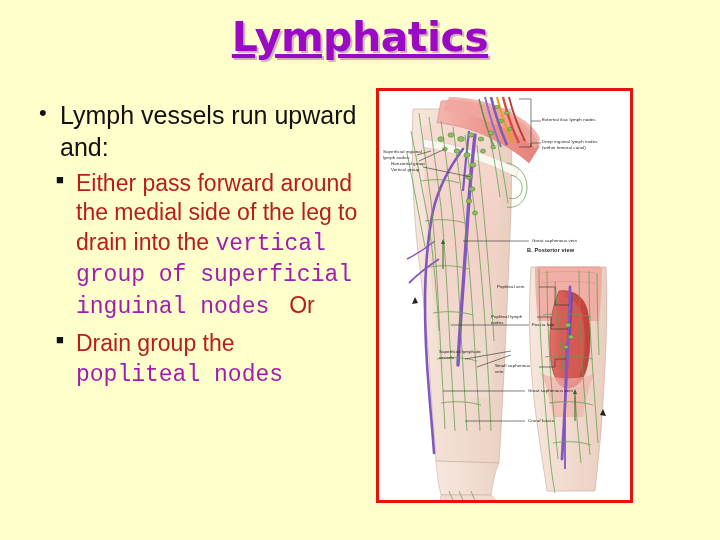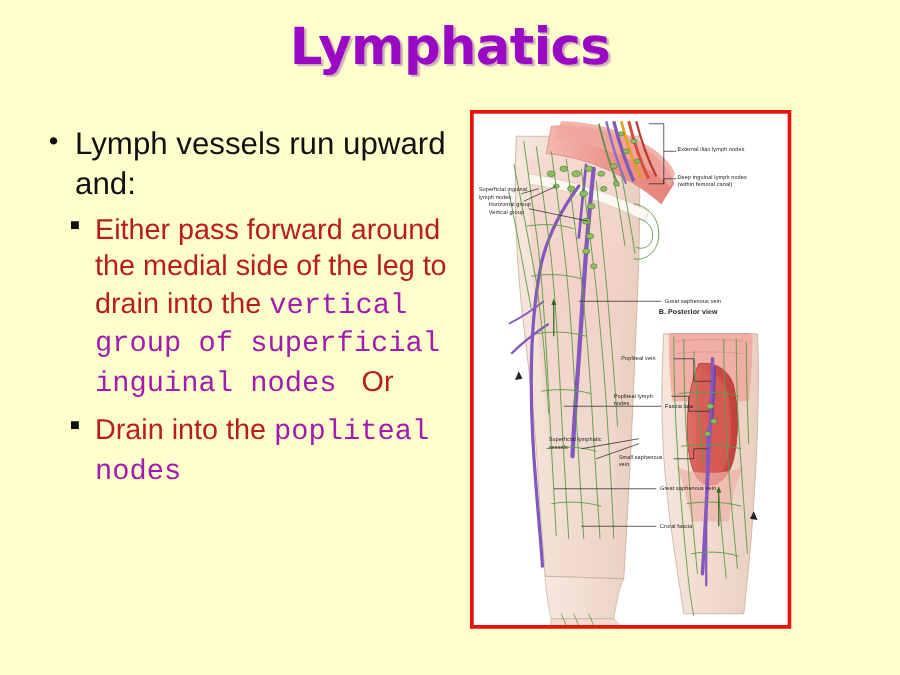--- a/index.html
+++ b/index.html
@@ -29,20 +29,21 @@
     top: 16px;
     width: 720px;
     text-align: center;
     font-family: "DejaVu Sans", sans-serif;
     font-size: 41px;
     font-weight: bold;
     color: #9a09c4;
     letter-spacing: -0.5px;
     text-shadow: 2px 2px 1px rgba(140,80,160,0.45);
     line-height: 1.05;
+    text-decoration: underline;
   }
 
   
   .body-col {
     position: absolute;
     left: 30px;
     top: 100px;
     width: 330px;
   }
 
@@ -135,21 +136,21 @@
 
     <div class="sub-list">
 
       <div class="bullet-l2">
         <span class="mark">■</span>
         <span class="blk">Either pass forward around the medial side of the leg to drain into the </span><span class="red">vertical group of superficial inguinal nodes</span><span class="gap"></span><span class="blk">Or</span>
       </div>
 
       <div class="bullet-l2">
         <span class="mark">■</span>
-        <span class="blk">Drain into the </span><span class="red">popliteal nodes</span>
+        <span class="blk">Drain group the </span><span class="red">popliteal nodes</span>
       </div>
 
     </div>
   </div>
 
   <div class="pic-frame">
     <div class="pic-inner">
 
       <svg class="anat-svg" viewBox="0 0 251 409" preserveAspectRatio="none">
         <defs>

